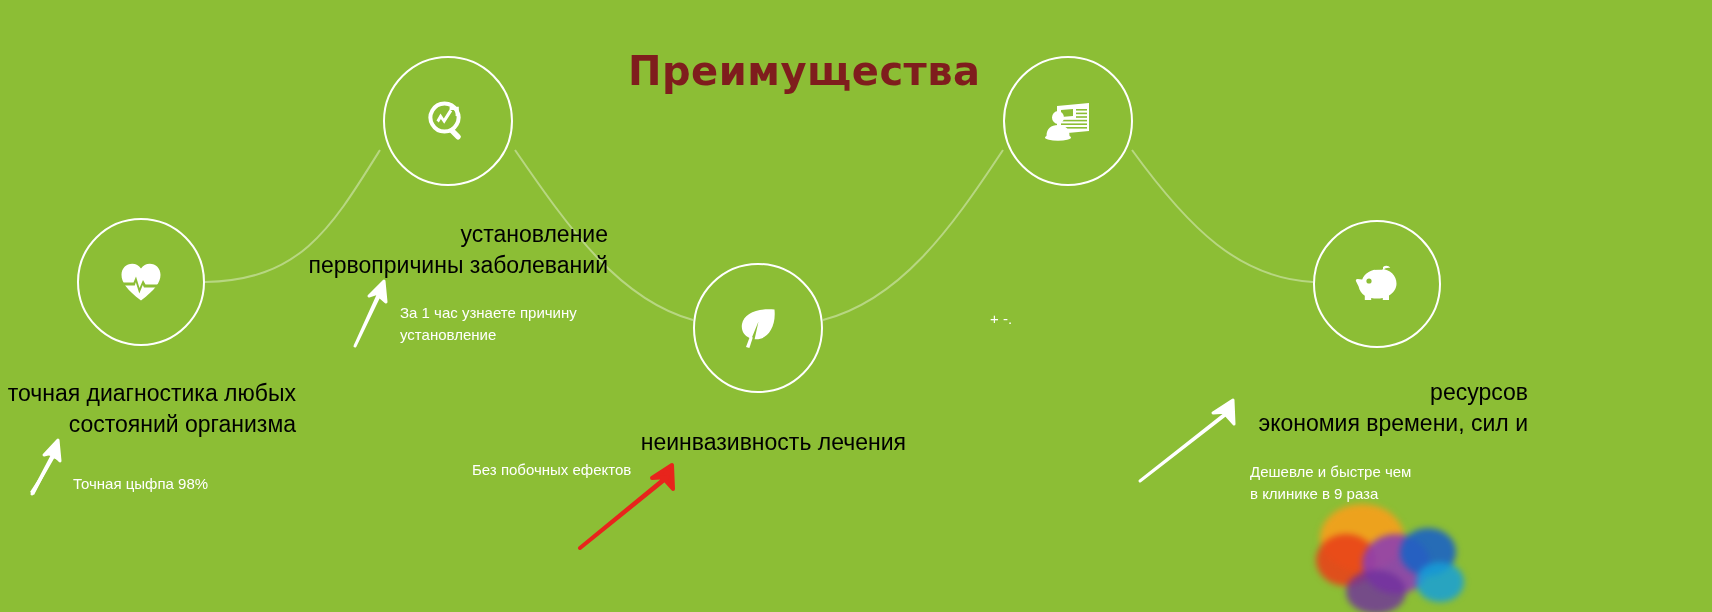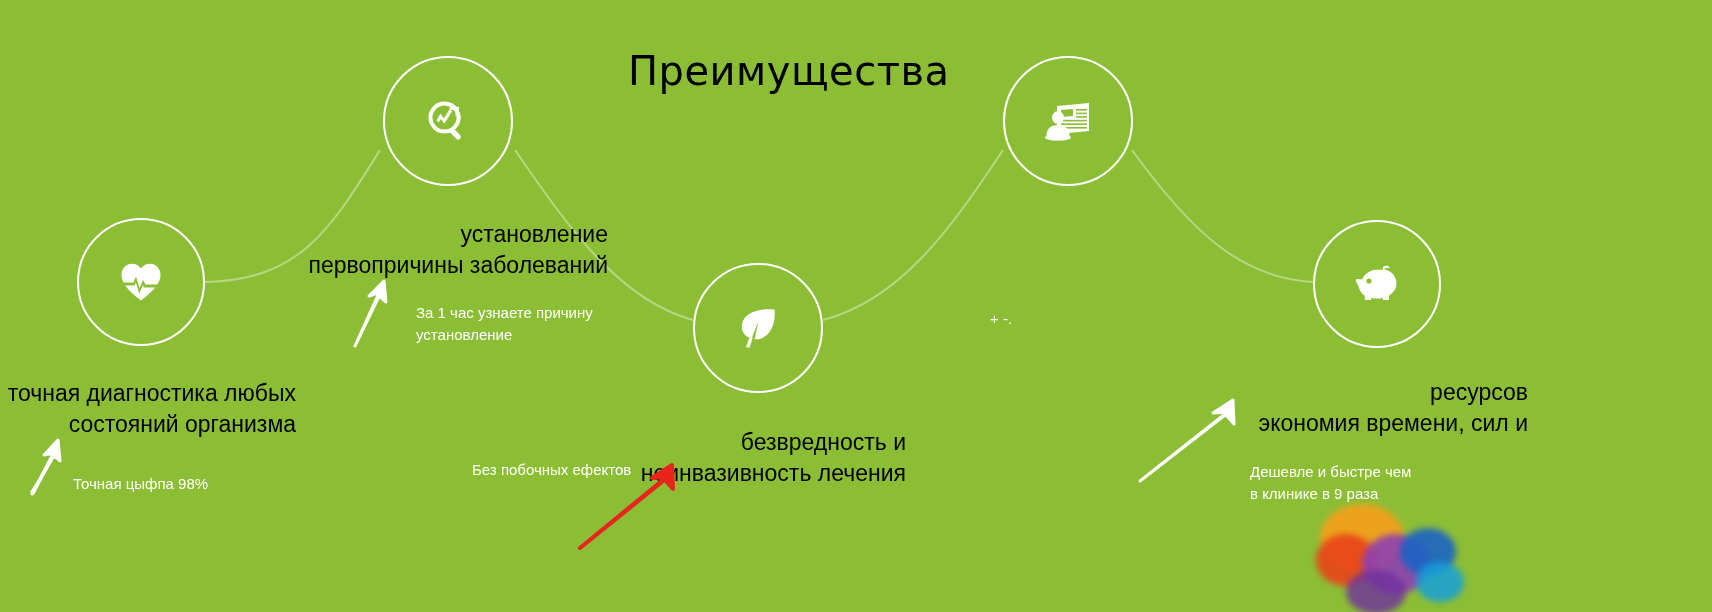--- a/index.html
+++ b/index.html
@@ -19,22 +19,22 @@
   #wave {
     position:absolute; left:0; top:0;
     width:1712px; height:612px;
     pointer-events:none;
   }
   
   #title {
     position:absolute;
     left:628px; top:48px;
     font-size:40px;
-    font-weight:400;
-    color:#000000;
+    font-weight:700;
+    color:#7f1d1d;
     letter-spacing:0.5px;
     white-space:nowrap;
     font-family:"DejaVu Sans", sans-serif;
   }
   
   .circle {
     position:absolute;
     border:2px solid #ffffff;
     border-radius:50%;
     display:flex;
@@ -113,35 +113,34 @@
         <rect fill="#ffffff" x="25.3" y="26.8" width="5.5" height="14" rx="2.6" transform="rotate(-45 28 33.8)"></rect>
         <path fill="#ffffff" d="M9.5 20.5 L13.5 13.5 L16.8 18.5 L22.5 9.5 L25.2 11.3 L17.2 23.8 L13.9 18.9 L11.8 22.4 Z"></path>
         <path fill="#ffffff" d="M22.6 6.8 L31.8 6.8 L31.8 16 L28.6 16 L28.6 10 L22.6 10 Z"></path>
       </svg>
     </span>
   </div>
   <div class="label" style="left:288px; top:219px; width:320px;">
     <div>установление</div>
     <div>первопричины заболеваний</div>
   </div>
-  <div class="note" style="left:416px; top:302px; width:240px;">
+  <div class="note" style="left:400px; top:302px; width:240px;">
     <div>За 1 час узнаете причину</div>
     <div>установление</div>
   </div>
 
   <div class="circle" style="left:693px; top:263px; width:130px; height:130px;">
     <span>
       <svg width="40" height="42" viewBox="0 0 40 42">
         <path fill="#ffffff" d="M36.5 2.5 C 20 1 6 6 4 17 C2.6 24.8 7.8 30.6 13.5 31.4 L20.5 14.5 L16.6 32.2 C27 33.6 38.5 23 36.5 2.5 Z"></path>
         <path fill="#ffffff" d="M14.8 30.5 L11.4 41 L8 40 L12 29.2 Z"></path>
       </svg>
     </span>
   </div>
   <div class="label" style="left:610px; top:427px; width:296px;">
-    <div>безвредность и</div>
     <div>неинвазивность лечения</div>
   </div>
   <div class="note" style="left:472px; top:431px; width:200px;margin-top:28px;">
     <div>Без побочных ефектов</div>
   </div>
 
   <div class="circle" style="left:1003px; top:56px; width:130px; height:130px;">
     <span>
       <svg width="46" height="42" viewBox="0 0 46 42">
         <path fill="#ffffff" d="M12 6 L44 3 L44 31 L12 34 Z"></path>

